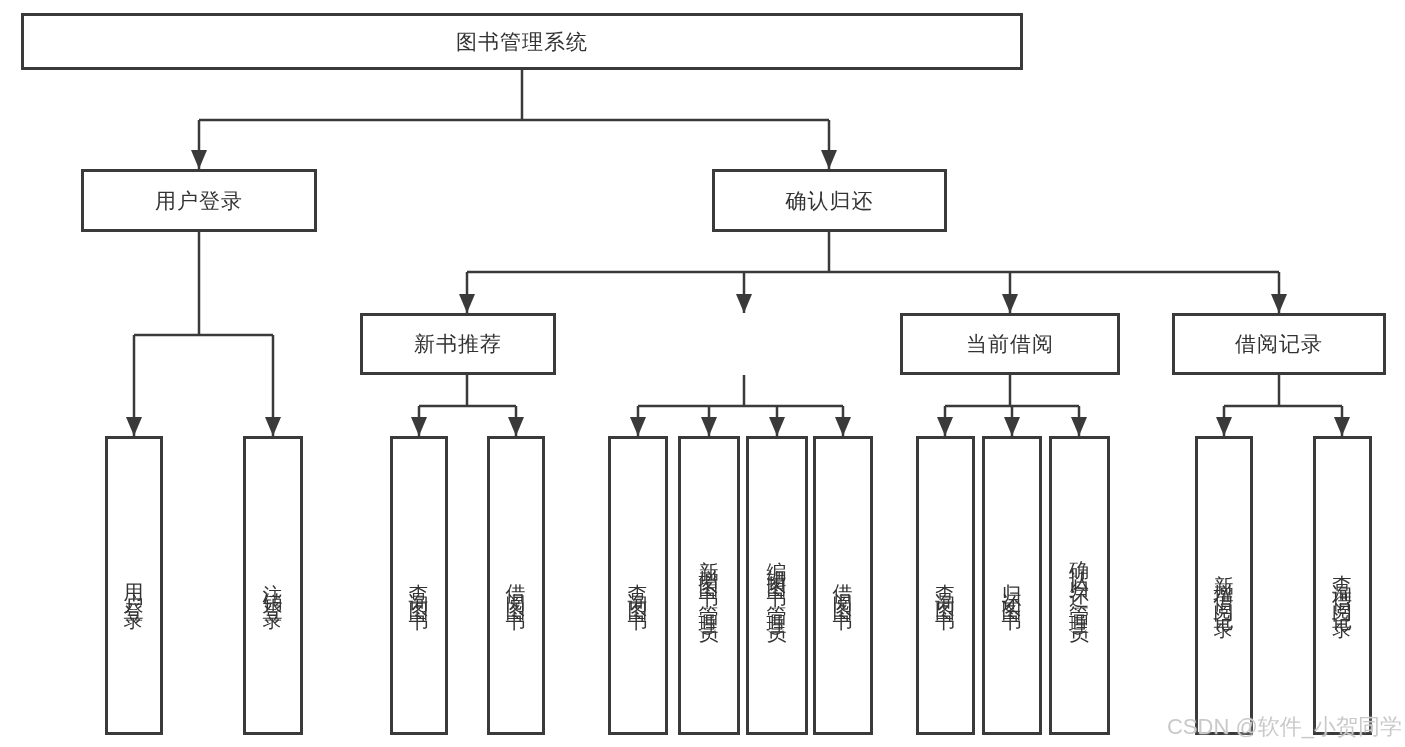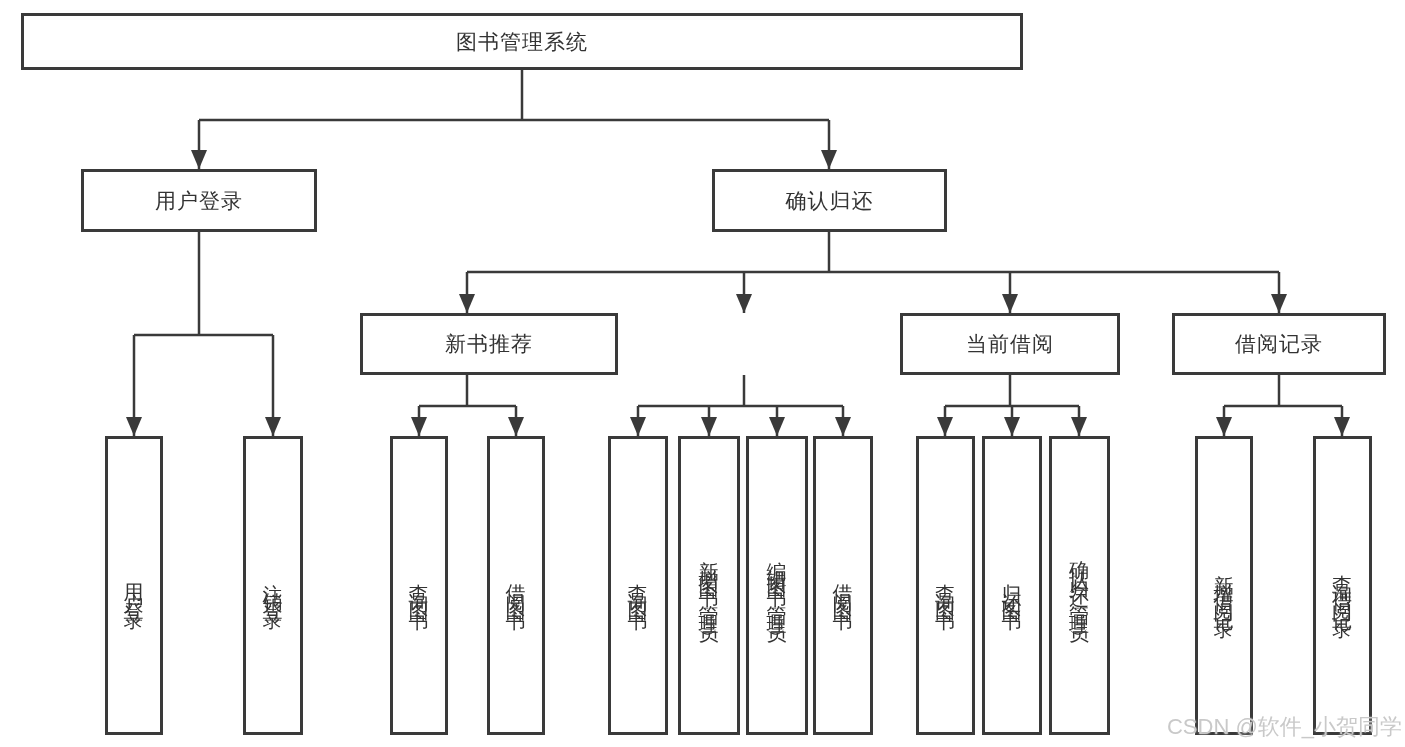--- a/index.html
+++ b/index.html
@@ -109,21 +109,21 @@
     <span class="hlabel">图书管理系统</span>
   </div>
 
   <div class="box" style="left:81px;top:169px;width:236px;height:63px">
     <span class="hlabel">用户登录</span>
   </div>
   <div class="box" style="left:712px;top:169px;width:235px;height:63px">
     <span class="hlabel">确认归还</span>
   </div>
 
-  <div class="box" style="left:360px;top:313px;width:258px;height:62px">
+  <div class="box" style="left:360px;top:313px;width:196px;height:62px">
     <span class="hlabel">新书推荐</span>
   </div>
   <div class="box" style="left:900px;top:313px;width:220px;height:62px">
     <span class="hlabel">当前借阅</span>
   </div>
   <div class="box" style="left:1172px;top:313px;width:214px;height:62px">
     <span class="hlabel">借阅记录</span>
   </div>
 
   <div class="box" style="left:105px;top:436px;width:58px;height:299px">

